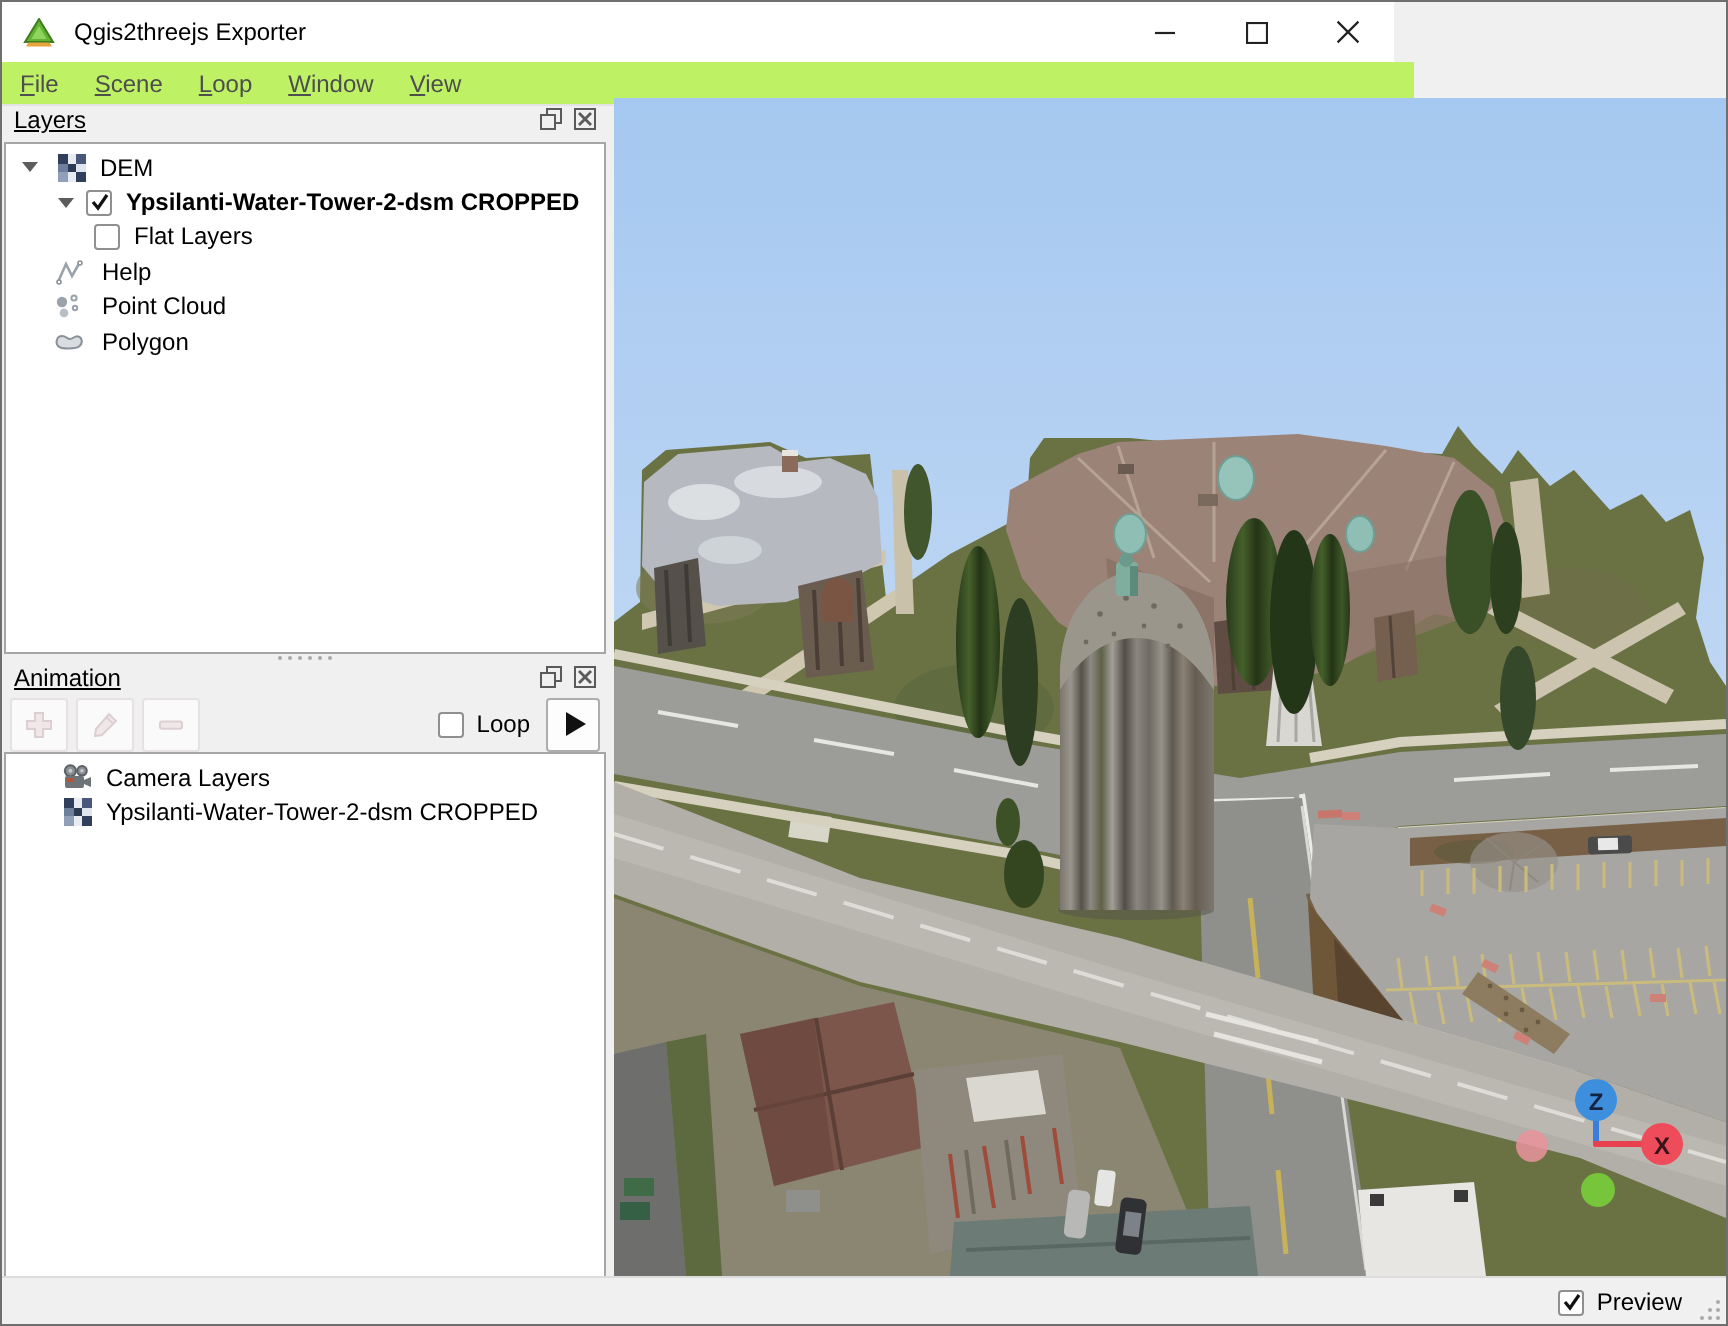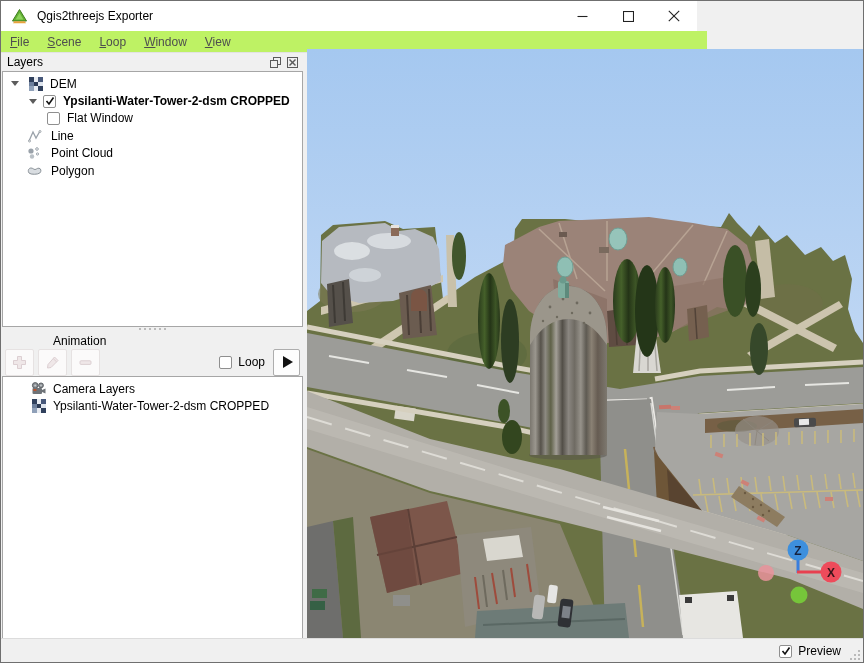--- a/index.html
+++ b/index.html
@@ -13,30 +13,30 @@
   .titlebar{position:absolute;left:0;top:0;width:696px;height:30px;background:#ffffff;display:flex;align-items:center;}
   .app-icon{width:17px;height:15px;margin-left:10px;}
   .title-text{margin-left:9px;font-size:12px;color:#000;}
   .win-controls{position:absolute;right:0;top:0;height:30px;display:flex;}
   .win-btn{width:46px;height:30px;display:flex;align-items:center;justify-content:center;}
   
   .menubar{position:absolute;left:0;top:30px;width:706px;height:21px;background:#bef264;display:flex;align-items:center;border-bottom:1px solid #e3e3e3;}
   .menu-item{display:inline-block;padding:2px 9px;color:#4e4e4e;}
   .menu-item::first-letter{text-decoration:underline;}
   
-  .dock-title{position:absolute;left:0;width:302px;display:flex;align-items:center;background:#f0f0f0;}
+  .dock-title{position:absolute;left:0;width:302px;display:flex;background:#f0f0f0;text-decoration:underline;}
   .dock-title .dt-label{margin-left:6px;color:#000;}
   .dock-btns{margin-left:auto;margin-right:4px;display:flex;gap:4px;}
   .dock-btn{width:13px;height:13px;display:flex;align-items:center;justify-content:center;}
   .panel-content{position:absolute;background:#ffffff;border:1px solid #a6a6a6;overflow:hidden;}
   .layers-title{top:52px;height:18px;}
   .layers-content{left:1px;top:70px;width:299px;height:254px;text-align:right;}
   .splitter{position:absolute;left:0;top:325px;width:302px;height:6px;display:flex;align-items:center;justify-content:center;gap:3px;}
   .splitter i{width:2px;height:2px;background:#a9a9a9;border-radius:50%;}
-  .anim-title{top:331px;height:17px;padding-left:46px;}
+  .anim-title{top:331px;height:17px;}
   .anim-toolbar{position:absolute;left:0;top:347px;width:302px;height:28px;display:flex;align-items:center;}
   .tb-btn{width:27px;height:25px;margin-left:4px;background:#fbfafa;border:1px solid #e6e2e2;border-radius:2px;display:flex;align-items:center;justify-content:center;}
   .loop-box{margin-left:auto;display:flex;align-items:center;}
   .play-btn{width:25px;height:25px;margin-left:8px;margin-right:3px;background:#fdfdfd;border:1px solid #adadad;border-radius:2px;display:flex;align-items:center;justify-content:center;}
   .play-tri{width:0;height:0;border-left:10px solid #111;border-top:6px solid transparent;border-bottom:6px solid transparent;margin-left:2px;}
   .anim-content{left:1px;top:375px;width:299px;height:261px;}
   
   .tree{padding-top:3px;}
   .trow{display:flex;align-items:center;height:17.4px;white-space:nowrap;}
   .trow .lbl{margin-left:7px;}
@@ -136,31 +136,31 @@
         <span class="arrow" style="margin-left:26px"></span>
         <span class="cb" style="margin-left:6px">
           <svg width="10" height="10" viewBox="0 0 10 10">
               <polyline points="1.5,5 4,8 8.5,1.5" fill="none" stroke="#111" stroke-width="1.6"></polyline>
             </svg>
         </span>
         <span class="lbl bold">Ypsilanti-Water-Tower-2-dsm CROPPED</span>
       </div>
       <div class="trow">
         <span class="cb" style="margin-left:44px"></span>
-        <span class="lbl">Flat Window</span>
+        <span class="lbl">Flat Layers</span>
       </div>
       <div class="trow">
         <span class="licon" style="margin-left:24px">
           <svg width="14" height="14" viewBox="0 0 14 14">
               <polyline points="1,12 5,3 8,9 12,2" fill="none" stroke="#9aa2aa" stroke-width="1.3"></polyline>
               <circle cx="1.5" cy="12" r="1" fill="#fff" stroke="#8a9298" stroke-width="0.8"></circle>
               <circle cx="12" cy="2.5" r="1" fill="#fff" stroke="#8a9298" stroke-width="0.8"></circle>
             </svg>
         </span>
-        <span class="lbl" style="margin-left:9px">Line</span>
+        <span class="lbl" style="margin-left:9px">Help</span>
       </div>
       <div class="trow">
         <span class="licon" style="margin-left:24px">
           <svg width="15" height="14" viewBox="0 0 15 14">
               <circle cx="4" cy="5" r="2.6" fill="#9aa2aa"></circle>
               <circle cx="5" cy="10.5" r="2.2" fill="#b9c0c6"></circle>
               <circle cx="10" cy="3" r="1.3" fill="none" stroke="#9aa2aa"></circle>
               <circle cx="10.5" cy="8" r="1.1" fill="none" stroke="#9aa2aa"></circle>
             </svg>
         </span>

